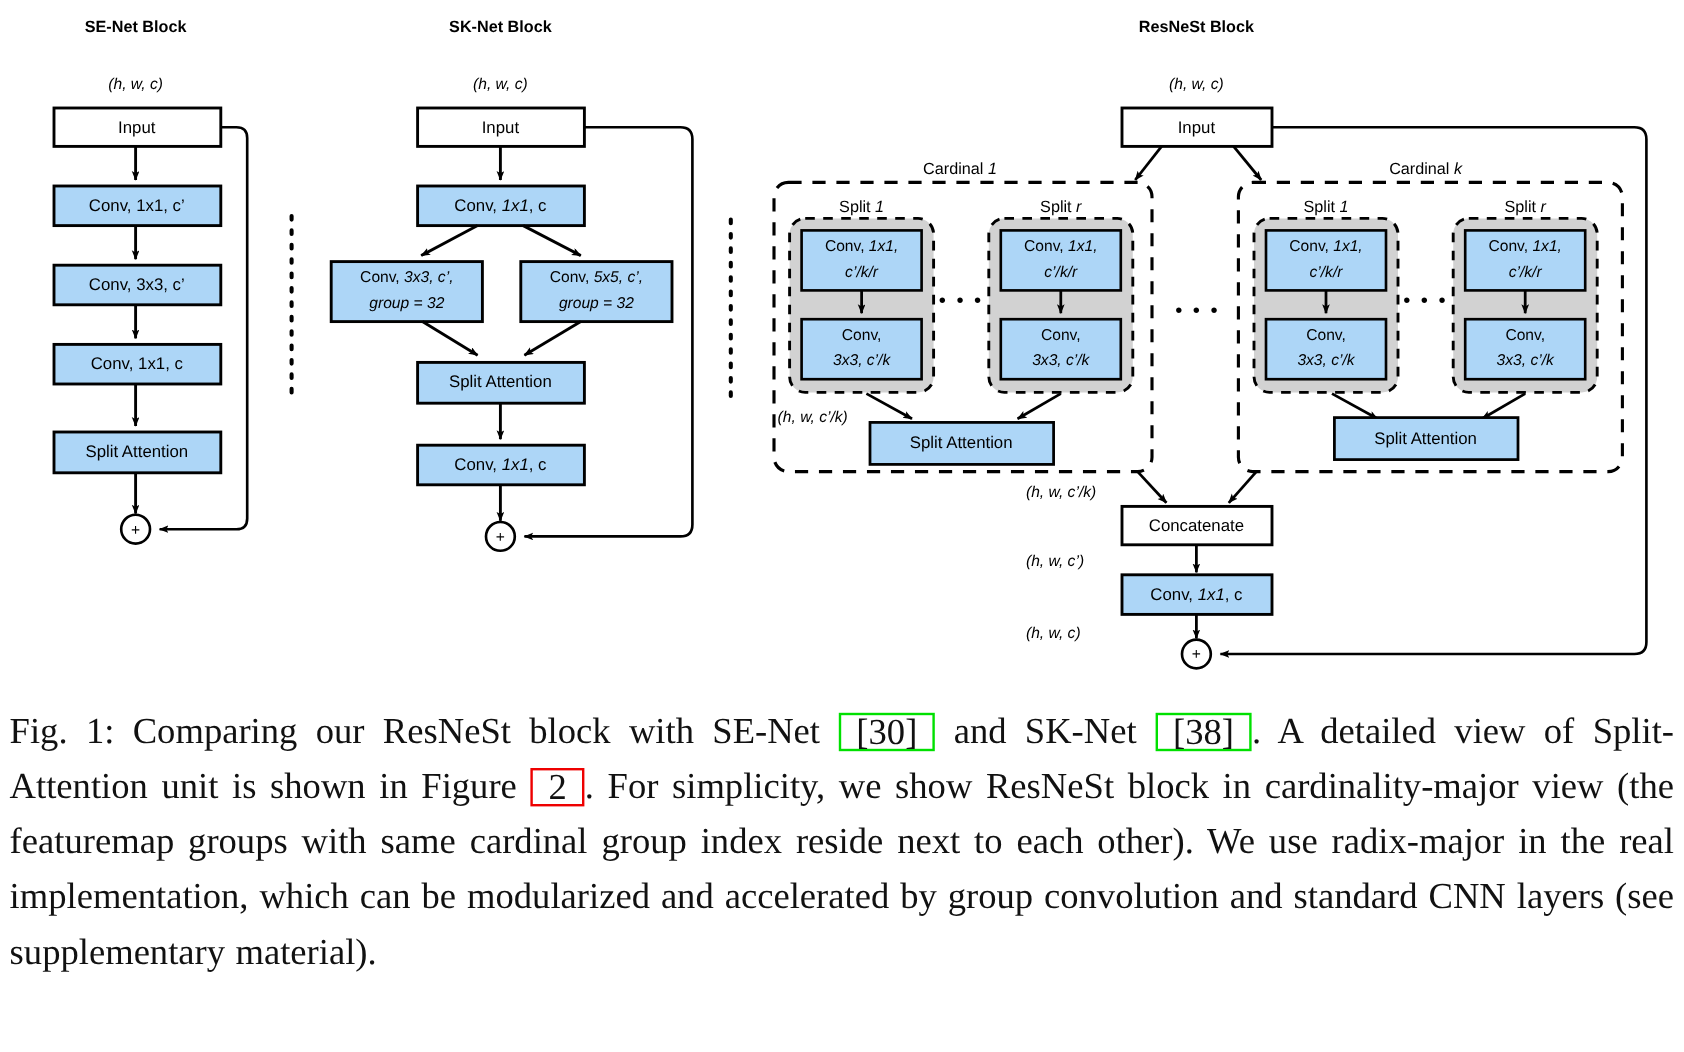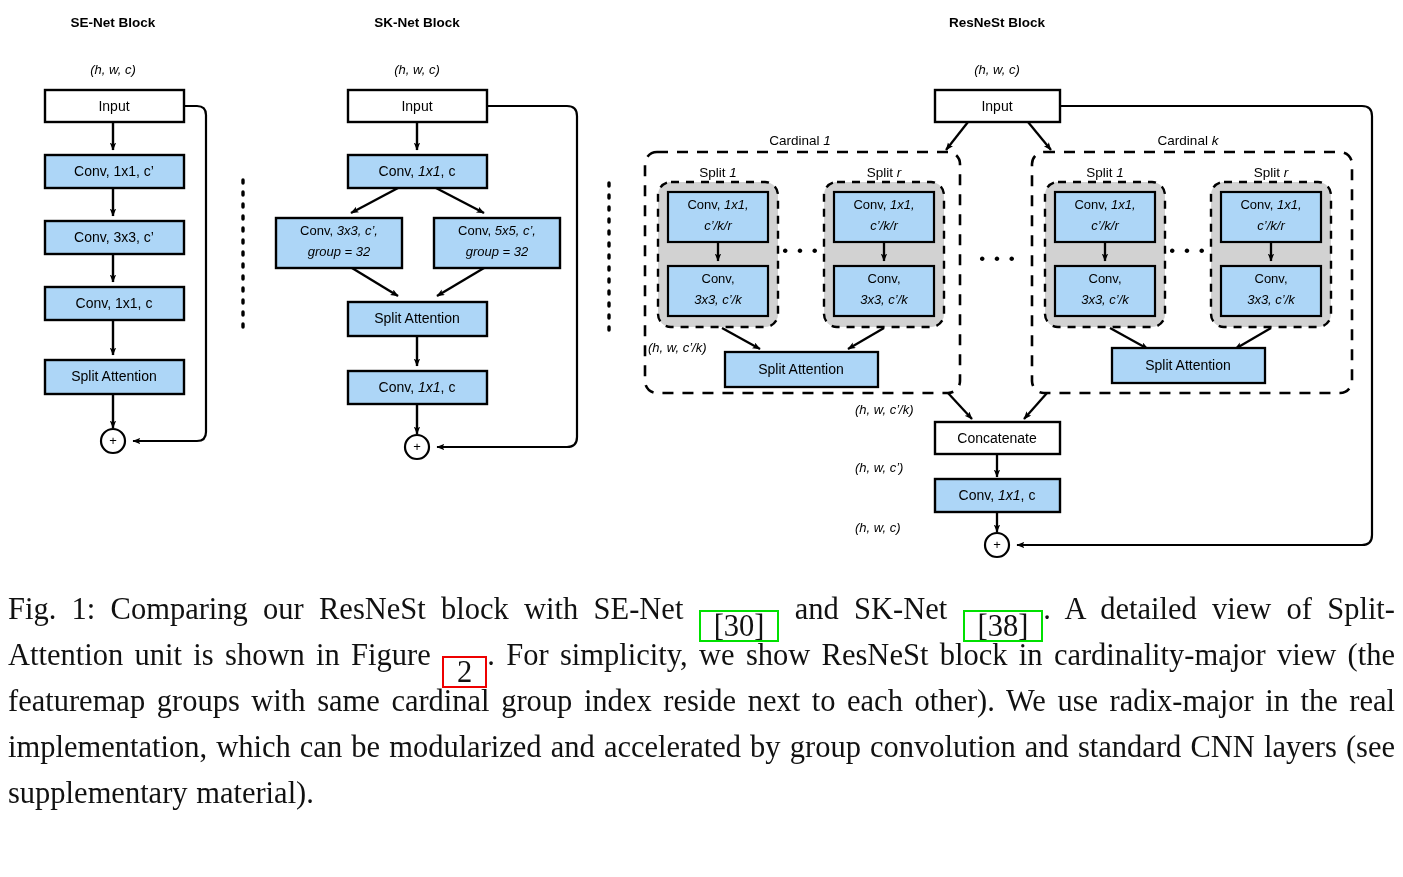--- a/index.html
+++ b/index.html
@@ -12,21 +12,21 @@
   .box-txt-sm{font-size:13px;fill:#000;text-anchor:middle;dominant-baseline:middle;font-family:"Liberation Sans",sans-serif;}
   .grp-lbl{font-size:13.5px;fill:#000;text-anchor:middle;font-family:"Liberation Sans",sans-serif;}
   .ital{font-style:italic;}
   .plus-txt{font-size:13px;fill:#000;text-anchor:middle;dominant-baseline:middle;font-family:"Liberation Sans",sans-serif;}
   .ell{font-size:17px;fill:#000;text-anchor:middle;letter-spacing:2px;font-family:"Liberation Sans",sans-serif;}
 
   #caption{position:absolute;left:0;top:586px;width:1403px;
     font-family:"Liberation Serif",serif;font-size:30.5px;line-height:46px;
     color:#111;text-align:justify;padding:0 8px;box-sizing:border-box;
     word-spacing:1px;}
-  .cite{display:inline-block;padding:0 13px;line-height:0.92;position:relative;top:17px;}
+  .cite{display:inline-block;padding:0 13px;line-height:0.92;position:relative;top:1px;}
   .cite-green{border:2.5px solid #00e000;}
   .cite-red{border:2.5px solid #ee0000;}
 </style>
 </head>
 <body>
 
 <svg id="figure" viewBox="0 0 1403 580">
   <defs>
     <marker id="ah" markerWidth="9" markerHeight="9" refX="7.4" refY="3.2" orient="auto" markerUnits="userSpaceOnUse">
       <path d="M0,0 L8,3.2 L0,6.4 L1.8,3.2 z" fill="#000"></path>

